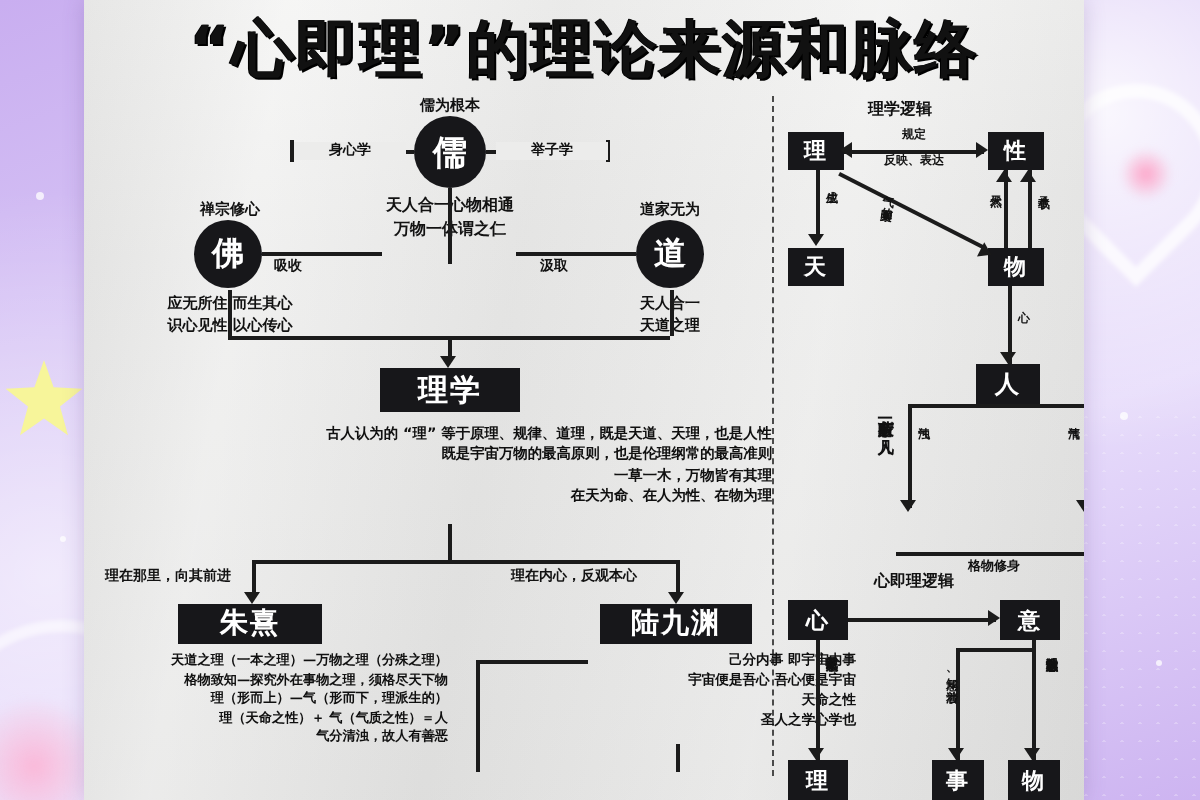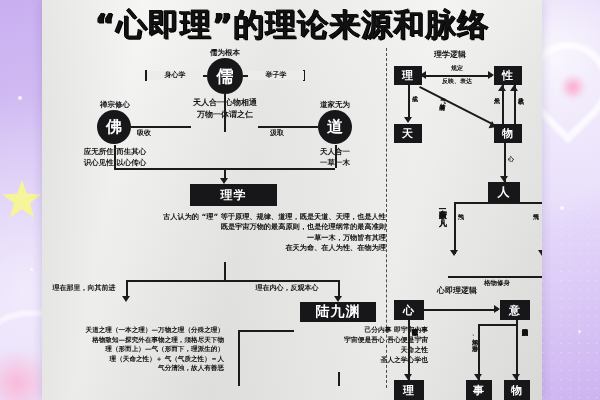--- a/index.html
+++ b/index.html
@@ -116,48 +116,49 @@
     <div class="ln lnh" style="left:89px;top:126px;width:60px;"></div>
     <div class="cap" style="left:95px;top:129px;width:40px;font-size:7px;text-align:left;">吸收</div>
     <div class="cap" style="left:18px;top:147px;width:110px;font-size:7.5px;">应无所住 而生其心</div>
     <div class="cap" style="left:18px;top:158px;width:110px;font-size:7.5px;">识心见性 以心传心</div>
 
     <div class="cap" style="left:258px;top:100px;width:70px;font-size:7.5px;">道家无为</div>
     <div class="circ" style="left:276px;top:110px;width:34px;height:34px;font-size:16px;">道</div>
     <div class="ln lnh" style="left:216px;top:126px;width:60px;"></div>
     <div class="cap" style="left:228px;top:129px;width:40px;font-size:7px;text-align:left;">汲取</div>
     <div class="cap" style="left:253px;top:147px;width:80px;font-size:7.5px;">天人合一</div>
-    <div class="cap" style="left:253px;top:158px;width:80px;font-size:7.5px;">一草一木</div>
+    <div class="cap" style="left:253px;top:158px;width:80px;font-size:7.5px;">天道之理</div>
 
     <div class="ln lnv" style="left:182px;top:94px;height:38px;"></div>
     <div class="ln lnh" style="left:72px;top:168px;width:221px;"></div>
     <div class="ln lnv" style="left:72px;top:145px;height:23px;"></div>
     <div class="ln lnv" style="left:293px;top:145px;height:23px;"></div>
     <div class="ln lnv" style="left:182px;top:168px;height:12px;"></div>
     <div class="arw-d" style="left:178px;top:178px;"></div>
 
-    <div class="boxlbl" style="left:148px;top:184px;width:87px;height:22px;font-size:12px;">理学</div>
+    <div class="boxlbl" style="left:148px;top:184px;width:70px;height:22px;font-size:15px;">理学</div>
 
     <div class="para" style="left:0;top:212px;width:344px;font-size:7.2px;">
       <div>古人认为的 “理” 等于原理、规律、道理，既是天道、天理，也是人性</div>
       <div>既是宇宙万物的最高原则，也是伦理纲常的最高准则</div>
       <div>一草一木，万物皆有其理</div>
       <div>在天为命、在人为性、在物为理</div>
     </div>
 
     <div class="ln lnv" style="left:182px;top:262px;height:18px;"></div>
     <div class="ln lnh" style="left:84px;top:280px;width:214px;"></div>
     <div class="ln lnv" style="left:84px;top:280px;height:18px;"></div>
     <div class="ln lnv" style="left:296px;top:280px;height:18px;"></div>
     <div class="arw-d" style="left:80px;top:296px;"></div>
     <div class="arw-d" style="left:292px;top:296px;"></div>
 
     <div class="cap" style="left:2px;top:284px;width:80px;font-size:7px;">理在那里，向其前进</div>
     <div class="cap" style="left:200px;top:284px;width:90px;font-size:7px;font-family:Liberation Serif, serif;">理在内心，反观本心</div>
 
+    <div class="boxlbl" style="left:47px;top:302px;width:72px;height:20px;font-size:14px;">朱熹</div>
     <div class="boxlbl" style="left:258px;top:302px;width:76px;height:20px;font-size:14px;">陆九渊</div>
 
     <div class="para" style="left:-8px;top:326px;width:190px;font-size:6.6px;">
       <div>天道之理（一本之理）—万物之理（分殊之理）</div>
       <div>格物致知—探究外在事物之理，须格尽天下物</div>
       <div>理（形而上）—气（形而下，理派生的）</div>
       <div>理（天命之性）＋ 气（气质之性）＝人</div>
       <div>气分清浊，故人有善恶</div>
     </div>
 

